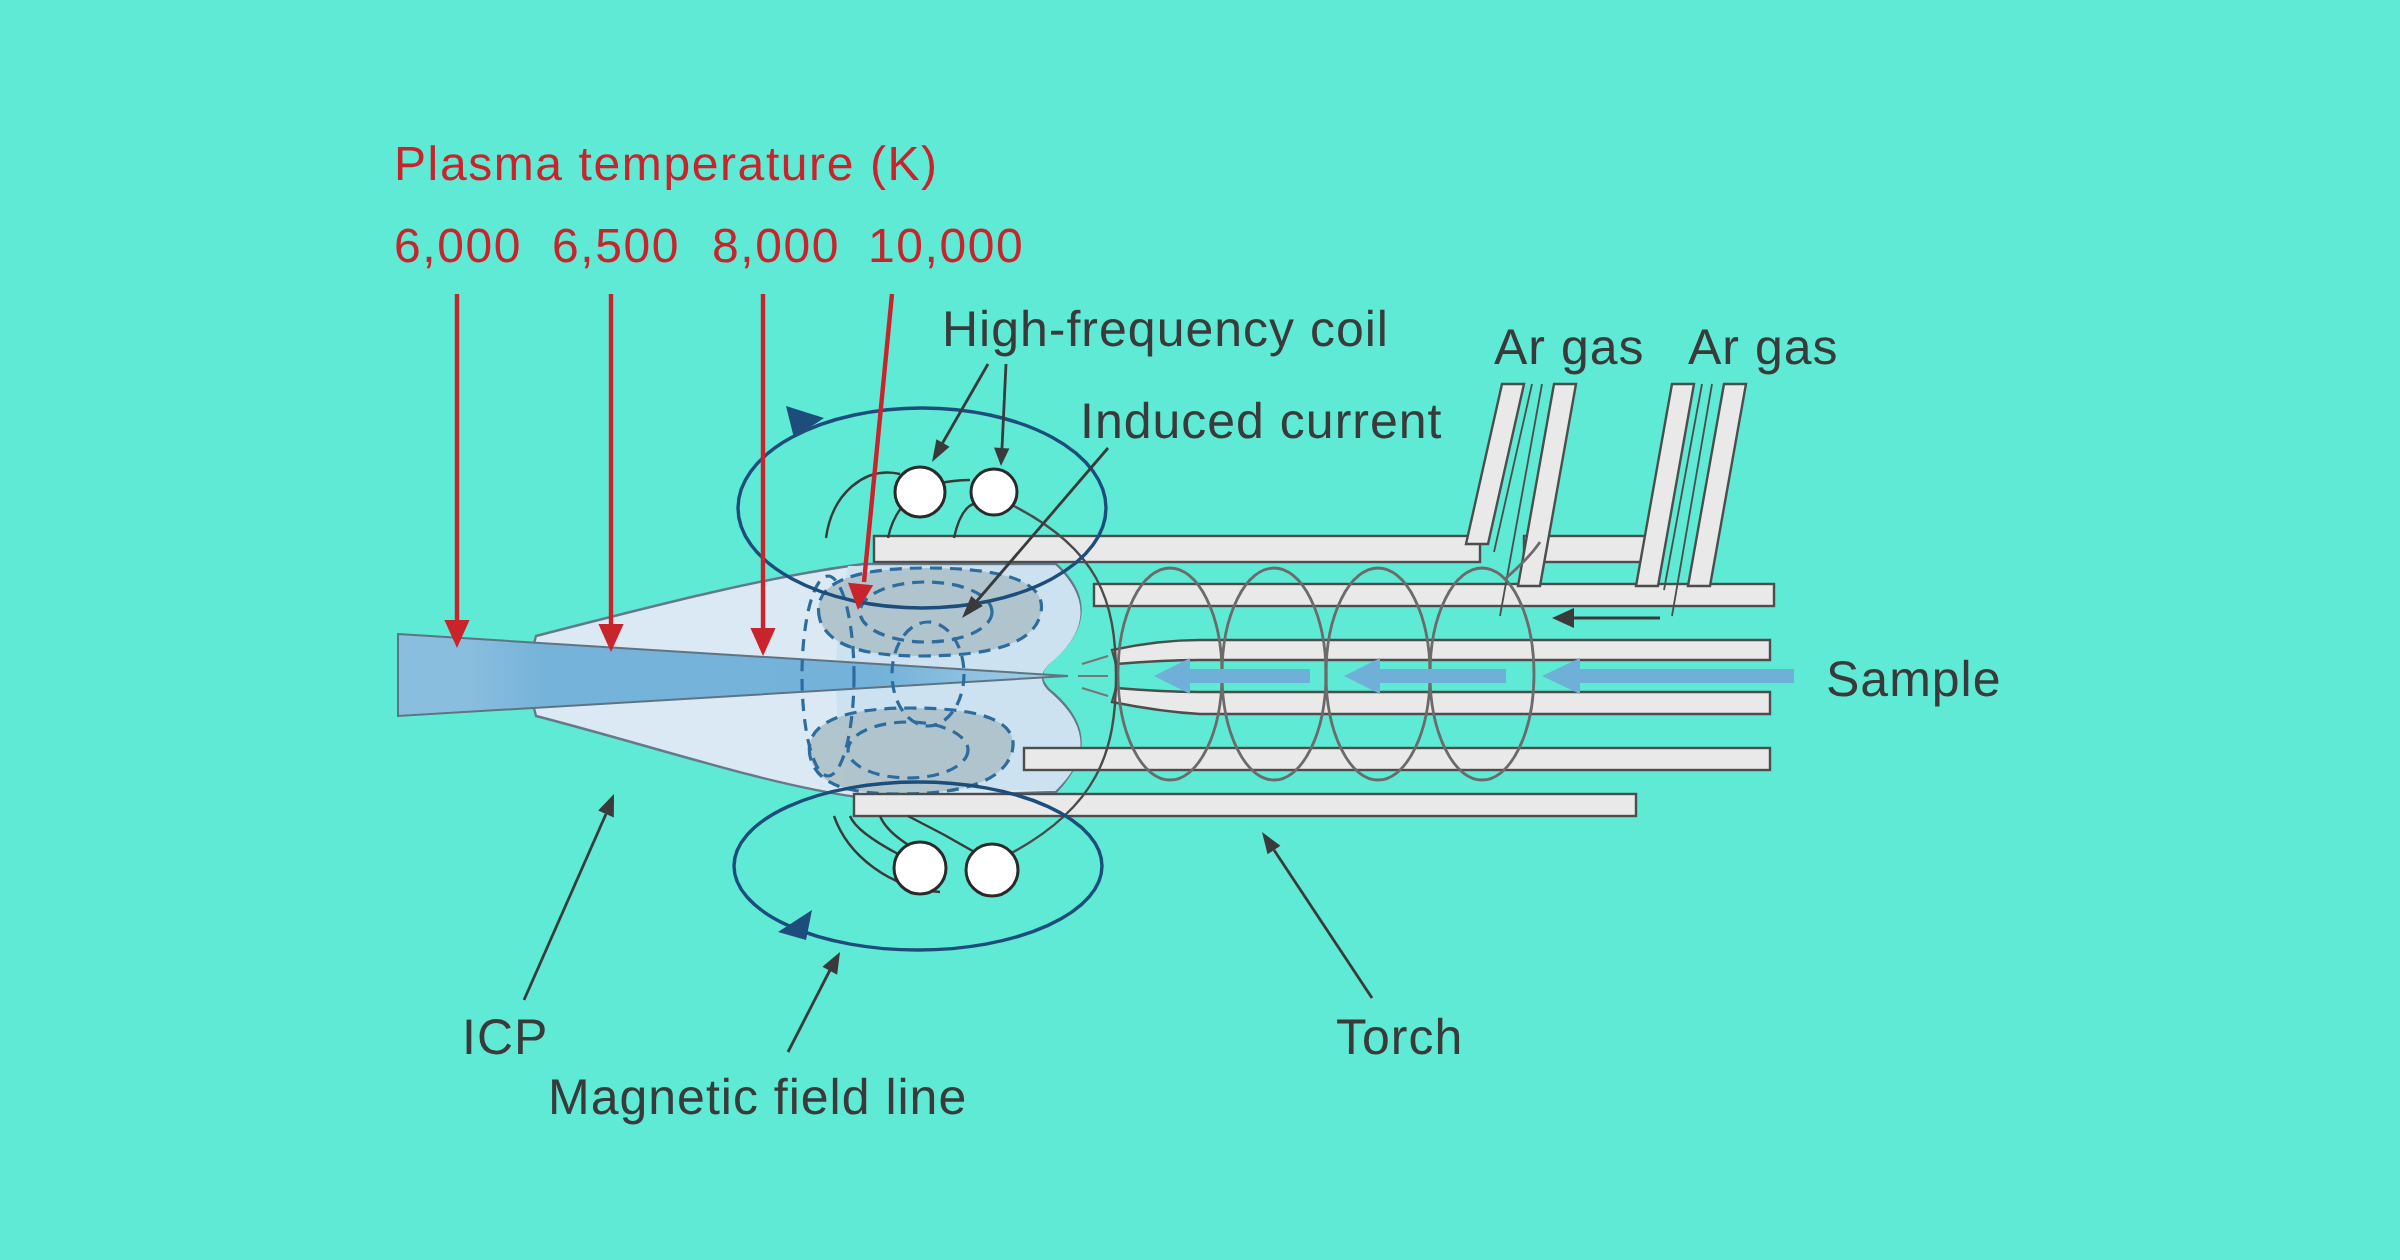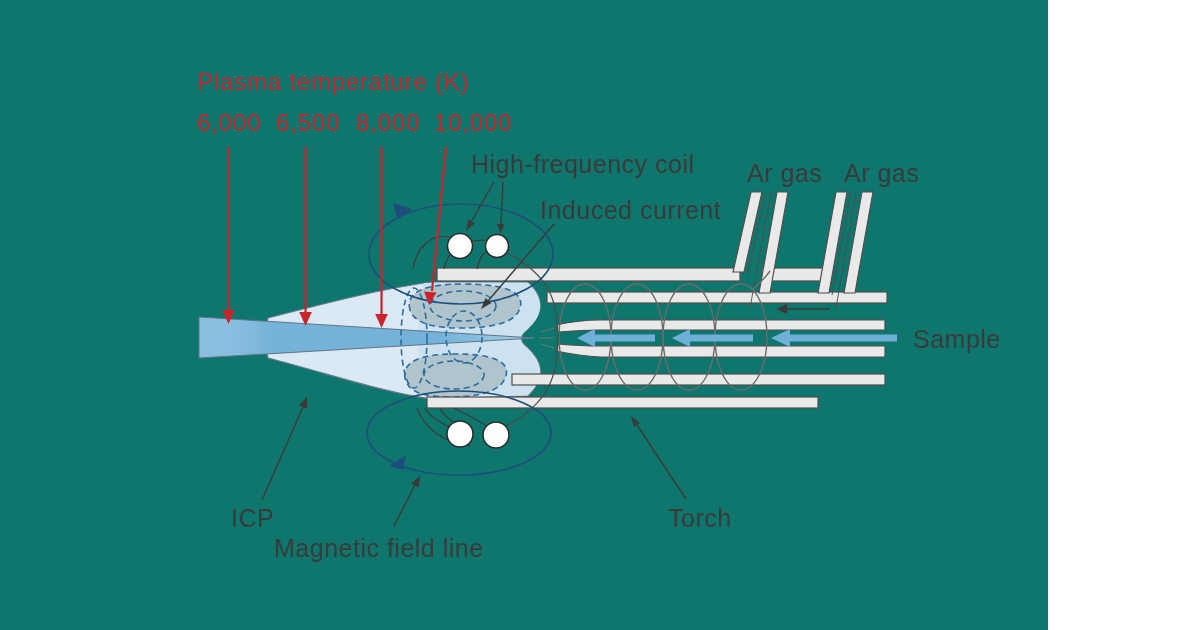--- a/index.html
+++ b/index.html
@@ -1,16 +1,16 @@
 <!DOCTYPE html>
 <html><head>
 <meta charset="utf-8">
 <style>
   html,body{margin:0;padding:0;background:#ffffff;}
-  .canvas{width:1048px;height:630px;position:relative;background:#0f766e;overflow:hidden;}
+  .canvas{width:1200px;height:630px;position:relative;background:#5eead4;overflow:hidden;}
   svg{display:block;}
   text{font-family:"Liberation Sans", sans-serif;}
   .lbl{fill:#3a3a3a;font-size:25px;letter-spacing:0.5px;}
   .red-lbl{fill:#c9242c;font-size:24px;letter-spacing:0.8px;}
 </style>
 </head>
 <body>
 
 <div class="canvas">
 <svg width="1200" height="630" viewBox="0 0 1200 630" xmlns="http://www.w3.org/2000/svg">

